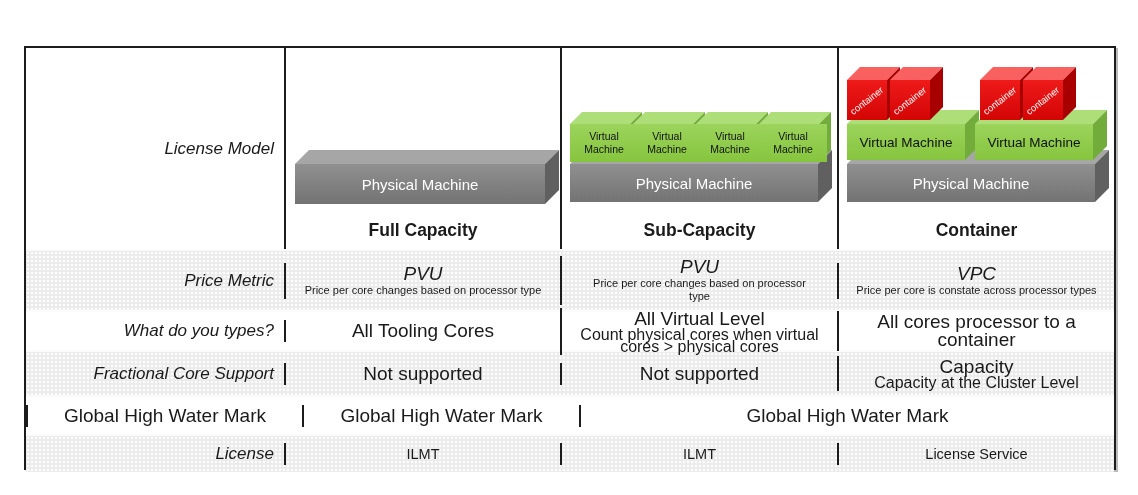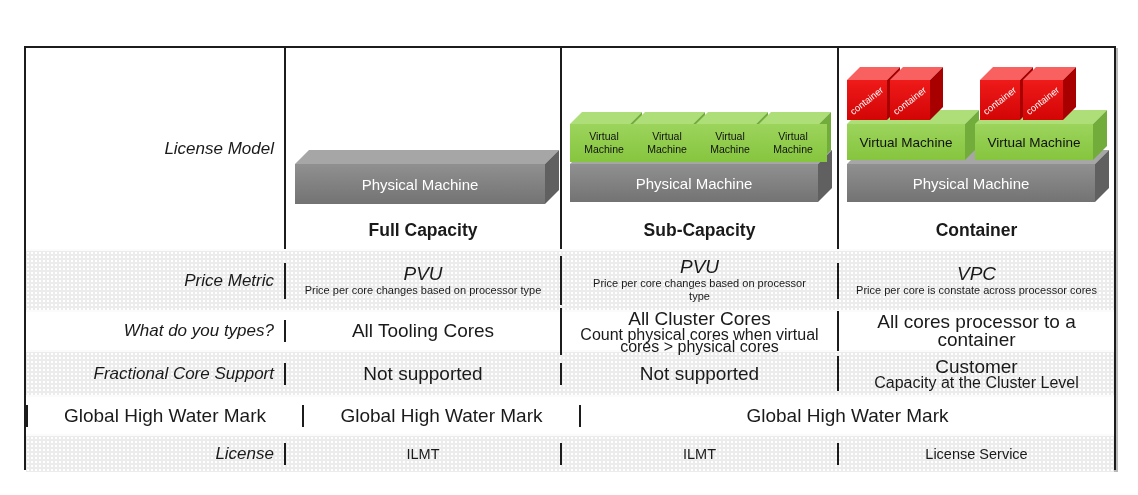--- a/index.html
+++ b/index.html
@@ -155,48 +155,48 @@
       <div class="cell c1 vals">
         <div class="vmain it">PVU</div>
         <div class="vsub">Price per core changes based on processor type</div>
       </div>
       <div class="cell c2 vals">
         <div class="vmain it">PVU</div>
         <div class="vsub" style="max-width:230px;">Price per core changes based on processor type</div>
       </div>
       <div class="cell c3 vals">
         <div class="vmain it">VPC</div>
-        <div class="vsub">Price per core is constate across processor cores</div>
+        <div class="vsub">Price per core is constate across processor types</div>
       </div>
     </div>
 
     <div class="trow" style="height:40px">
       <div class="cell c0 label">What do you types?</div>
       <div class="cell c1 vals">
         <div class="vmain">All Tooling Cores</div>
       </div>
       <div class="cell c2 vals">
-        <div class="vmain">All Cluster Cores</div>
+        <div class="vmain">All Virtual Level</div>
         <div class="vsub tiny">Count physical cores when virtual cores &gt; physical cores</div>
       </div>
       <div class="cell c3 vals">
         <div class="vmain">All cores processor to a container</div>
       </div>
     </div>
 
     <div class="trow shade" style="height:45px">
       <div class="cell c0 label">Fractional Core Support</div>
       <div class="cell c1 vals">
         <div class="vmain">Not supported</div>
       </div>
       <div class="cell c2 vals">
         <div class="vmain">Not supported</div>
       </div>
       <div class="cell c3 vals">
-        <div class="vmain">Customer</div>
+        <div class="vmain">Capacity</div>
         <div class="vsub tiny">Capacity at the Cluster Level</div>
       </div>
     </div>
 
     <div class="trow" style="height:39px">
       <div class="cell c1 vals">
         <div class="vmain">Global High Water Mark</div>
       </div>
       <div class="cell c2 vals">
         <div class="vmain">Global High Water Mark</div>

